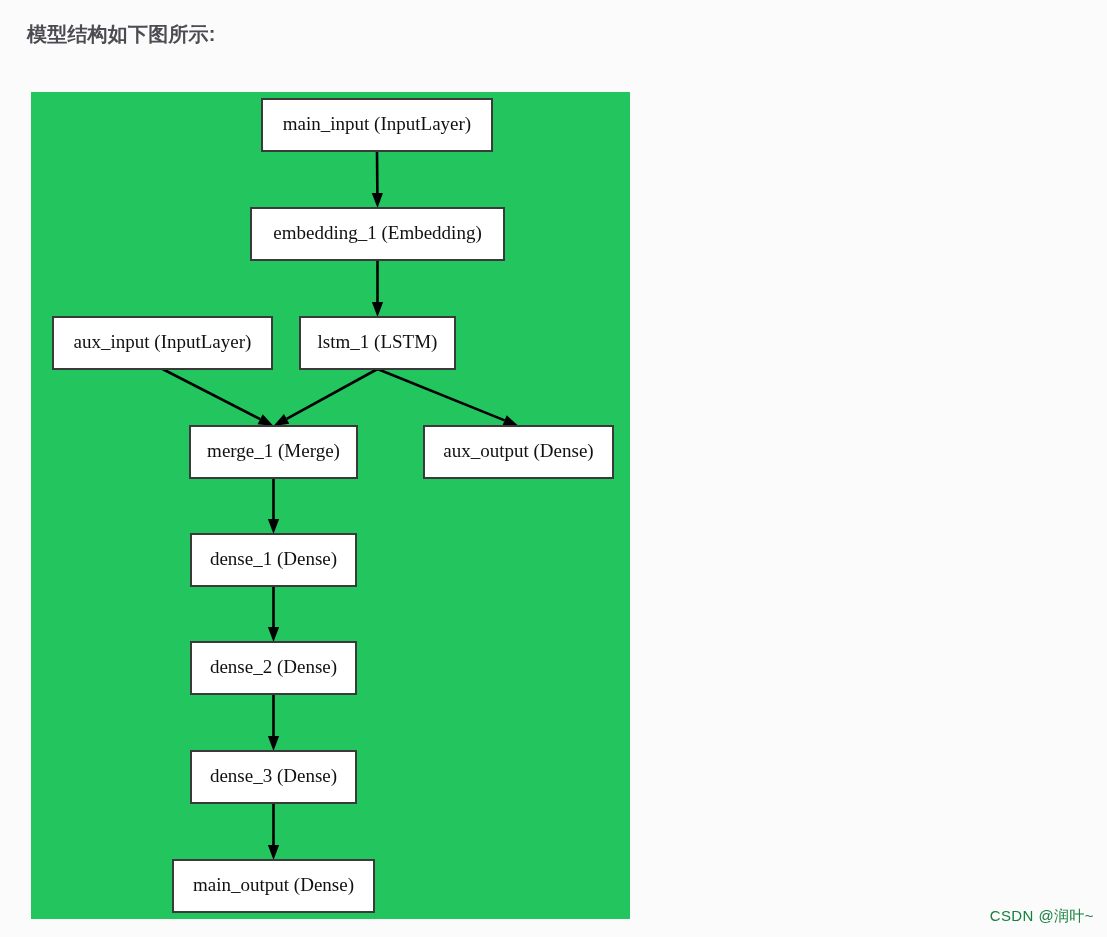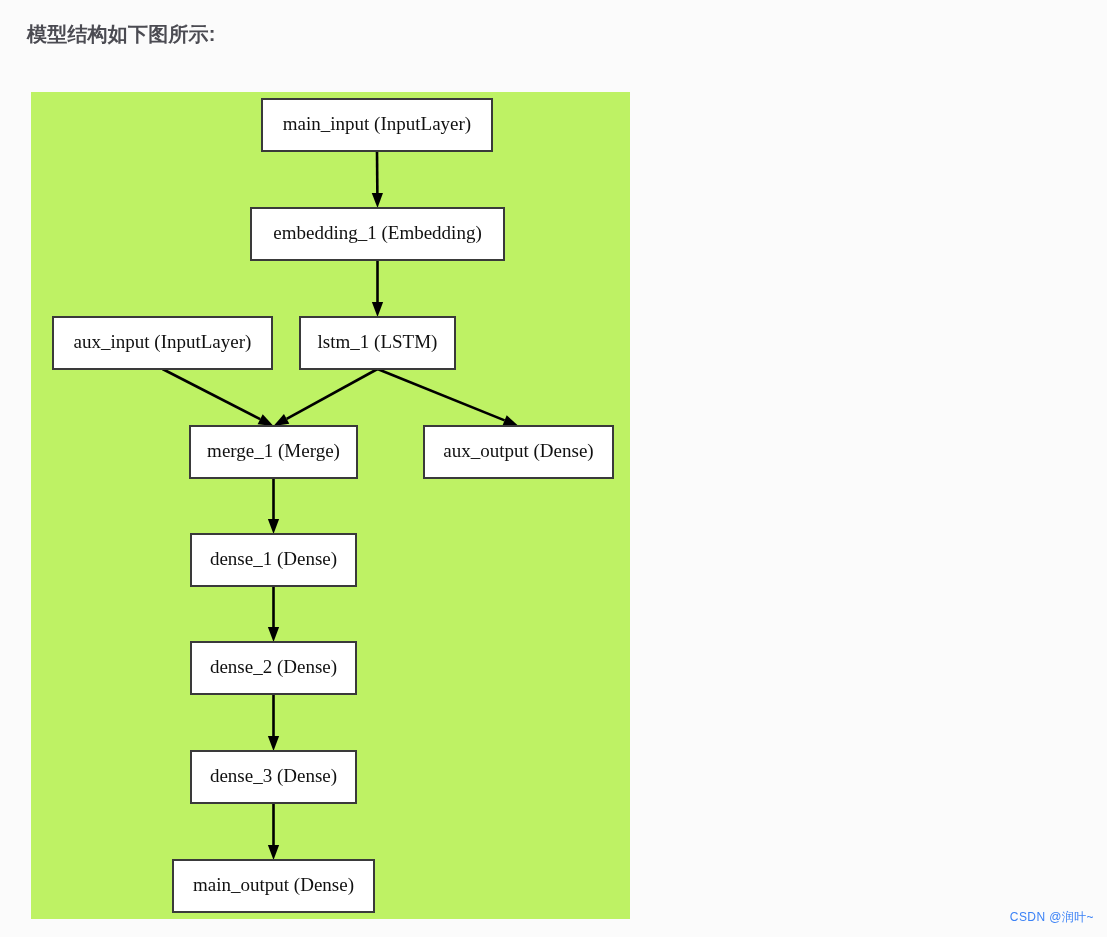--- a/index.html
+++ b/index.html
@@ -28,21 +28,21 @@
     font-weight: bold;
   }
 
   
   #diagram-panel {
     position: absolute;
     left: 31px;
     top: 92px;
     width: 599px;
     height: 827px;
-    background: #bef264;
+    background: #22c55e;
   }
 
   #diagram-svg {
     position: absolute;
     left: 0;
     top: 0;
     display: block;
   }
 
   .graph-node-box {
@@ -65,22 +65,22 @@
   .graph-edge-head {
     fill: #000000;
     stroke: none;
   }
 
   
   #watermark {
     position: absolute;
     right: 13px;
     bottom: 11px;
-    font-size: 12px;
-    color: #3b82f6;
+    font-size: 15px;
+    color: #15803d;
     font-family: "Liberation Sans", sans-serif;
     white-space: nowrap;
     letter-spacing: 0.4px;
   }
 </style>
 </head>
 <body>
 
 <div id="page-heading">模型结构如下图所示:</div>
 

